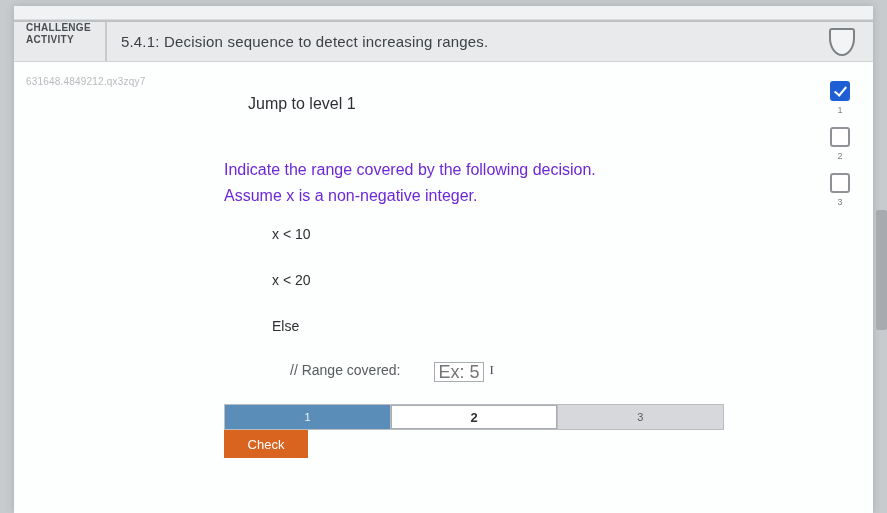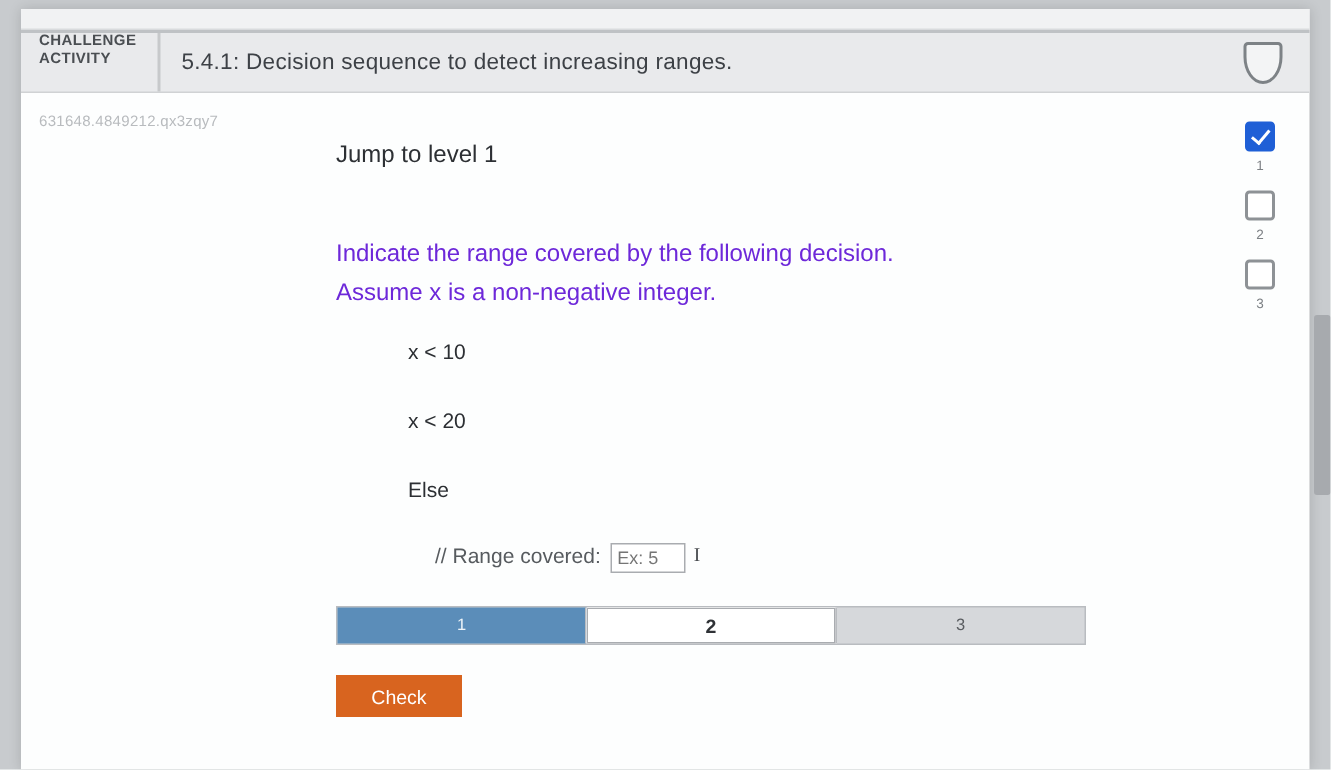--- a/index.html
+++ b/index.html
@@ -78,20 +78,21 @@
     padding: 0 18px 0 0;
   }
   .content {
     flex: 1;
     padding: 8px 0 0 210px;
   }
   .jump {
     font-size: 16px;
     color: #2d3034;
     margin-bottom: 44px;
+    margin-left: 24px;
   }
   .prompt {
     font-size: 16px;
     color: #6d28d9;
     line-height: 1.6;
     margin-bottom: 18px;
     margin-top: 36px;
   }
   .code-area {
     padding-left: 48px;
@@ -105,24 +106,25 @@
     font-size: 14px;
     color: #575b5f;
     display: flex;
     align-items: flex-start;
     gap: 6px;
   }
   .range-input {
     width: 50px;
     height: 20px;
     border: 1px solid #a9acb0;
-    font-size: 12px;
+    font-size: 18px;
     color: #9a9da1;
     padding: 0 4px;
     background: #fff;
+    margin-left: 27px;
   }
   .cursor-mark {
     font-family: serif;
     color: #4b4e52;
     font-size: 13px;
   }
   .steps {
     display: flex;
     margin: 22px 0 0 0;
     width: 500px;
@@ -144,21 +146,20 @@
   .step.active {
     background: #fff;
     font-weight: 700;
     font-size: 13px;
     color: #2f3236;
     box-shadow: inset 0 0 0 1px #a9acb0;
   }
   .btn-row {
     display: flex;
     gap: 18px;
-    margin-top: 20px;
   }
   .btn {
     min-width: 84px;
     height: 28px;
     display: flex;
     align-items: center;
     justify-content: center;
     background: #d8641f;
     color: #fff;
     font-size: 13px;

